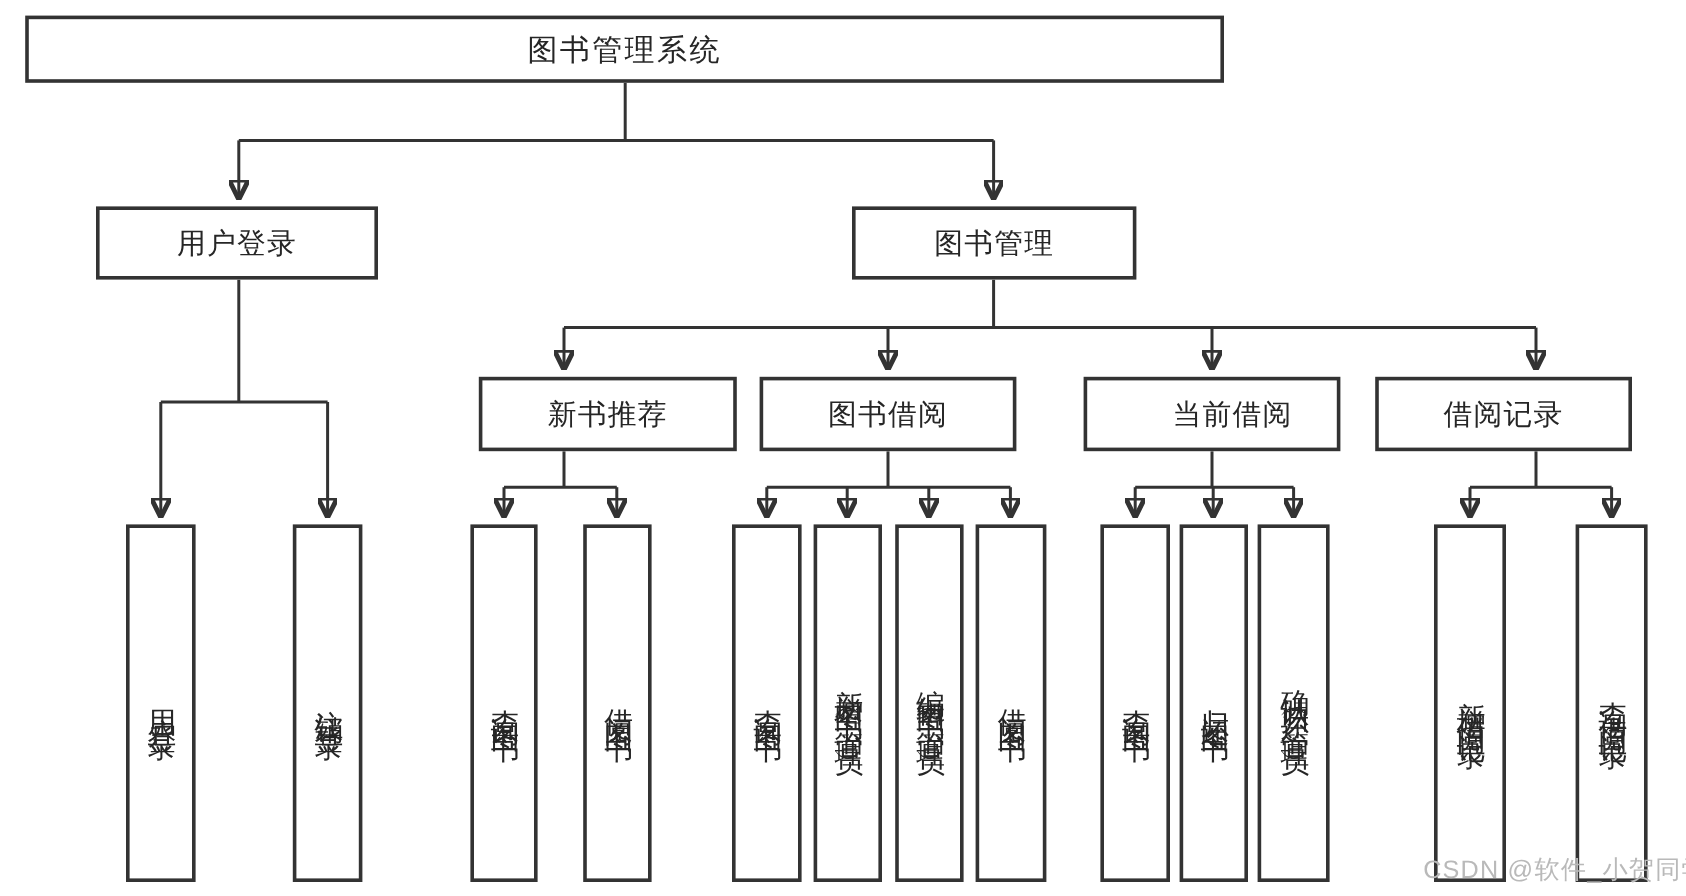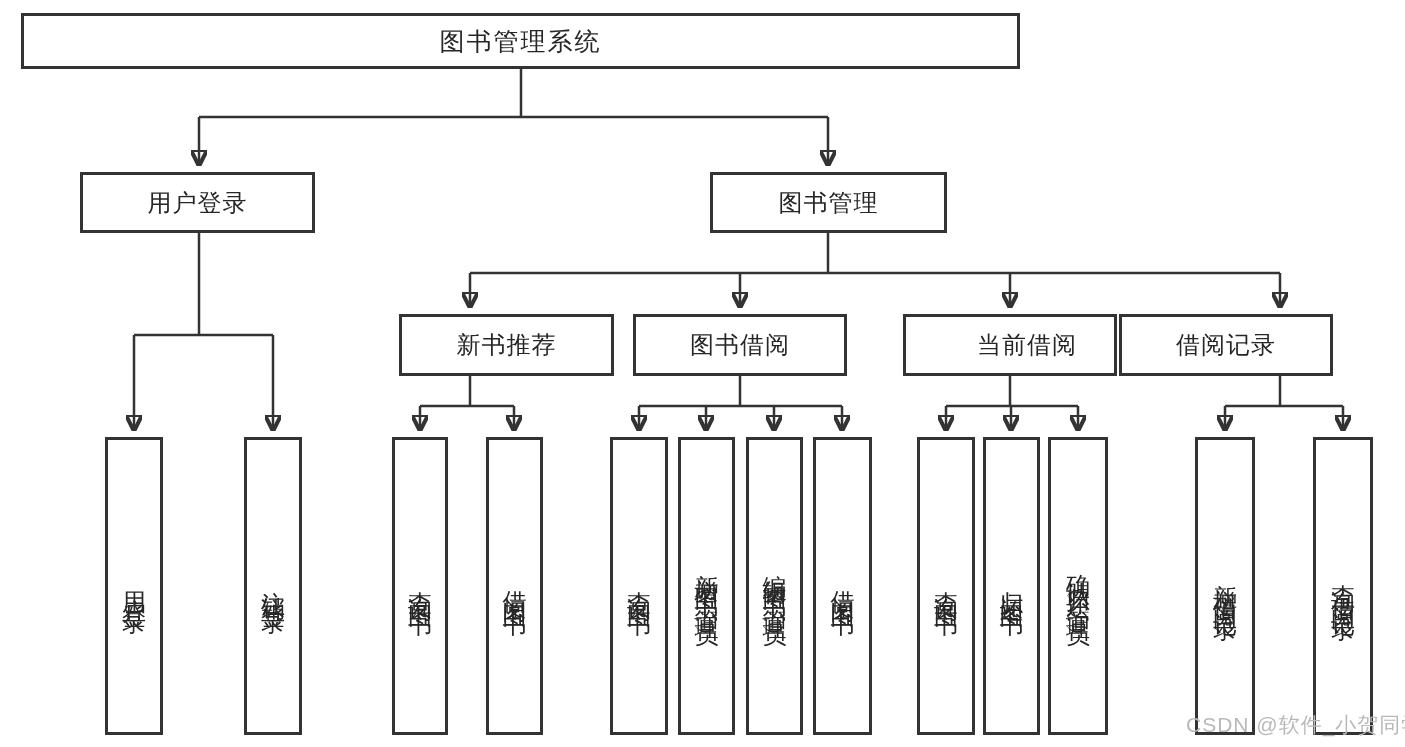--- a/index.html
+++ b/index.html
@@ -114,21 +114,21 @@
   </svg>
 
   <div class="node root" style="left:21px; top:13px; width:999px; height:56px;">图书管理系统</div>
 
   <div class="node" style="left:80px; top:172px; width:235px; height:61px;">用户登录</div>
   <div class="node" style="left:710px; top:172px; width:237px; height:61px;">图书管理</div>
 
   <div class="node" style="left:363px; top:314px; width:215px; height:62px;margin-left:36px;">新书推荐</div>
   <div class="node" style="left:633px; top:314px; width:214px; height:62px;text-align:center;">图书借阅</div>
   <div class="node" style="left:903px; top:314px; width:214px; height:62px;padding-left:34px;">当前借阅</div>
-  <div class="node" style="left:1119px; top:314px; width:214px; height:62px;">借阅记录</div>
+  <div class="node" style="left:1146px; top:314px; width:214px; height:62px;">借阅记录</div>
 
   <div class="node leaf" style="left:105px; top:437px; width:58px; height:298px;">用户登录</div>
   <div class="node leaf" style="left:244px; top:437px; width:58px; height:298px;">注销登录</div>
 
   <div class="node leaf" style="left:392px; top:437px; width:56px; height:298px;">查询图书</div>
   <div class="node leaf" style="left:486px; top:437px; width:57px; height:298px;">借阅图书</div>
 
   <div class="node leaf" style="left:610px; top:437px; width:58px; height:298px;">查询图书</div>
   <div class="node leaf" style="left:678px; top:437px; width:57px; height:298px;">新增图书（管理员）</div>
   <div class="node leaf" style="left:746px; top:437px; width:57px; height:298px;">编辑图书（管理员）</div>

